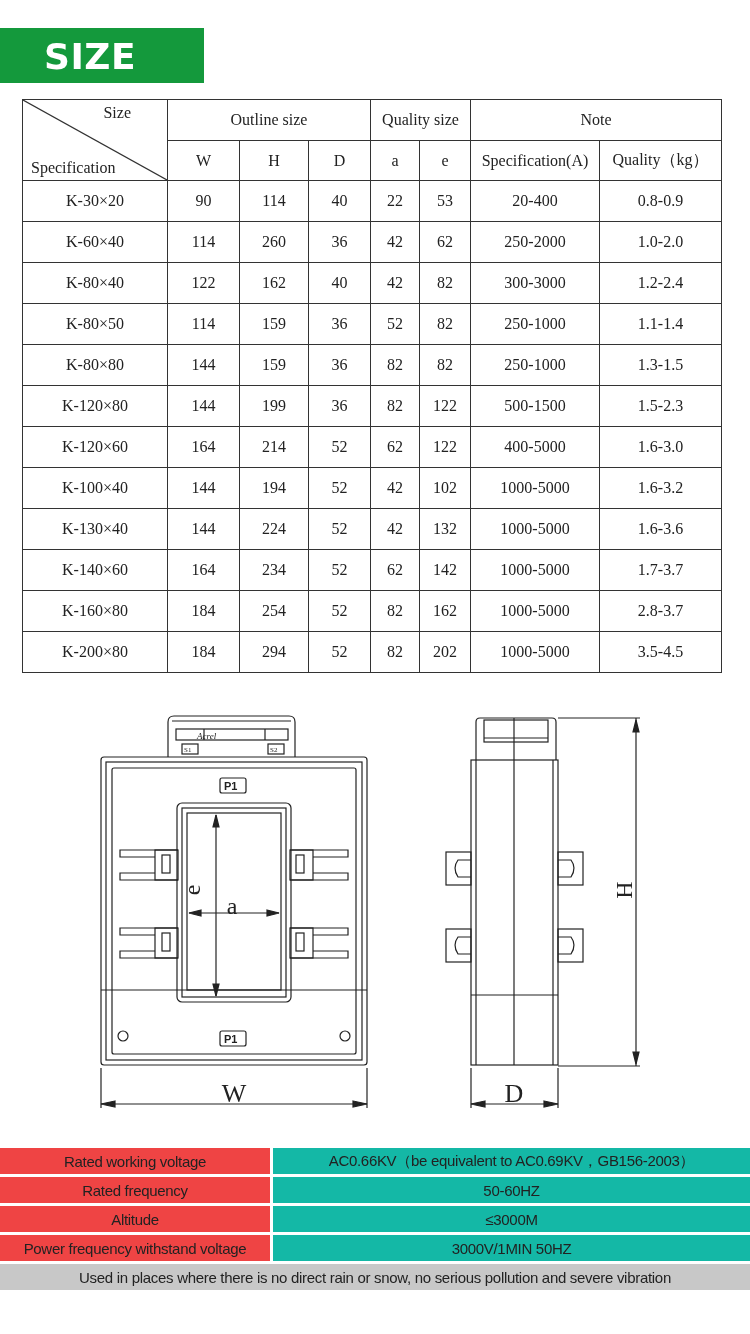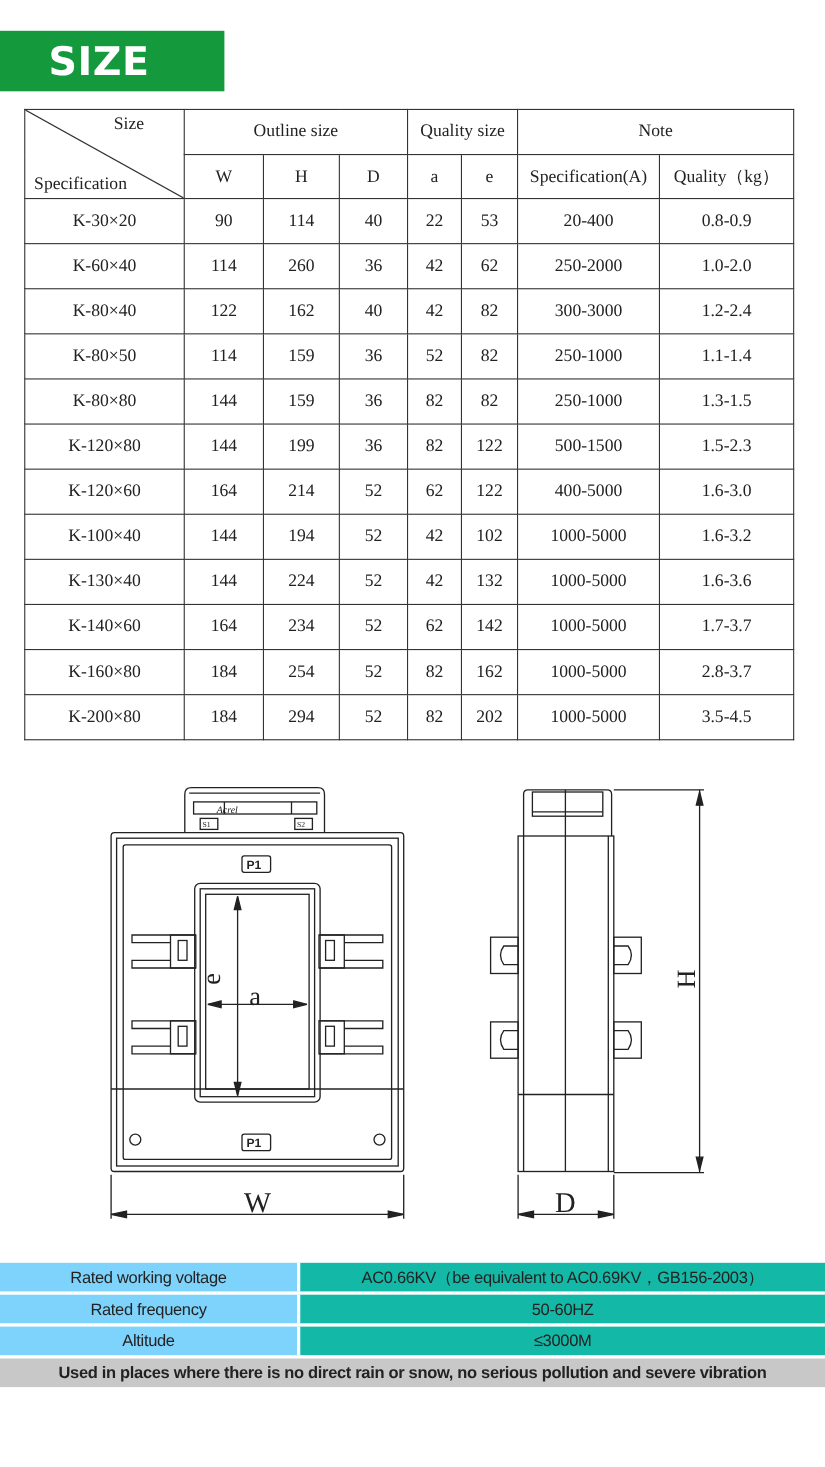--- a/index.html
+++ b/index.html
@@ -16,23 +16,23 @@
 
   .diag-cell { position:relative; }
   .diag-cell svg { position:absolute; left:0; top:0; width:100%; height:100%; }
   .diag-size { position:absolute; right:36px; top:4px; font-size:16px; }
   .diag-spec { position:absolute; left:8px; bottom:3px; font-size:16px; }
 
   .drawing { position:absolute; left:90px; top:700px; width:660px; height:420px; }
 
   table.spec-table { position:absolute; left:0; top:1145px; width:750px; border-collapse:separate; border-spacing:0 3px; font-family:"Liberation Sans", sans-serif; font-size:15px; color:#222; table-layout:fixed; }
   table.spec-table td { height:26px; text-align:center; padding:0; letter-spacing:-0.3px; }
-  table.spec-table td.label { background:#7dd3fc; width:270px; border-right:3px solid #ffffff; }
+  table.spec-table td.label { background:#ef4444; width:270px; border-right:3px solid #ffffff; }
   table.spec-table td.value { background:#14b8a6; }
-  table.spec-table td.note { background:#c8c8c8;font-weight:bold; }
+  table.spec-table td.note { background:#c8c8c8; }
 </style>
 </head>
 <body>
 
 <div class="banner">
   <div class="banner-text">SIZE</div>
 </div>
 
 <table class="size-table">
   <colgroup>
@@ -302,16 +302,20 @@
     </tr>
     <tr>
       <td class="label">Rated frequency</td>
       <td class="value">50-60HZ</td>
     </tr>
     <tr>
       <td class="label">Altitude</td>
       <td class="value">≤3000M</td>
     </tr>
     <tr>
+      <td class="label">Power frequency withstand voltage</td>
+      <td class="value">3000V/1MIN 50HZ</td>
+    </tr>
+    <tr>
       <td class="note" colspan="2">Used in places where there is no direct rain or snow, no serious pollution and severe vibration</td>
     </tr>
   </tbody>
 </table>
 
 </body></html>

